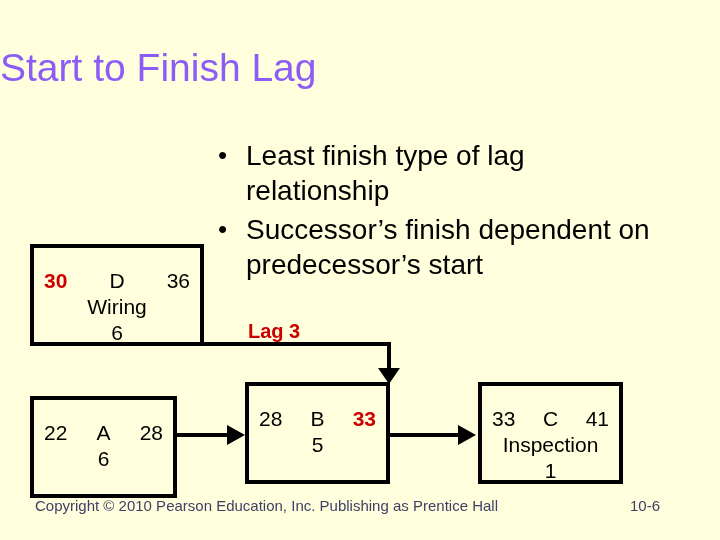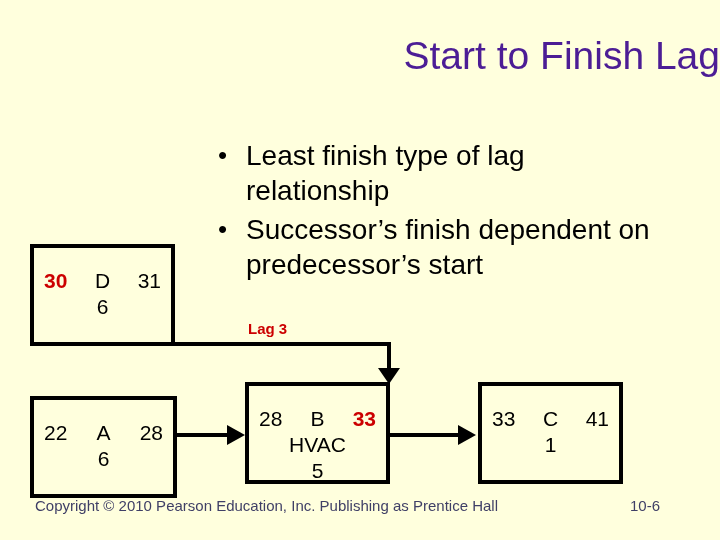--- a/index.html
+++ b/index.html
@@ -8,24 +8,24 @@
     background:#888;
   }
   .slide{
     position:relative;
     width:720px;height:540px;
     background:#FFFFDD;
     overflow:hidden;
   }
   .title{
     position:absolute;
-    top:34px;left:0;right:0;
-    text-align:right;
+    top:46px;left:0;right:0;
+    text-align:left;
     font-size:39px;
-    color:#4c1d95;
+    color:#8b5cf6;
     white-space:nowrap;
   }
   .bullets{
     position:absolute;
     left:218px;top:138px;
     width:440px;
     list-style:none;margin:0;padding:0;
     font-size:28px;
     line-height:35px;
     color:#000;
@@ -54,21 +54,21 @@
     line-height:26px;
   }
   .node .row2,.node .row3{
     text-align:center;
     line-height:26px;
   }
   .red{color:#CC0000;font-weight:bold;}
   .lag-label{
     position:absolute;
     left:248px;top:320px;
-    font-size:15px;
+    font-size:20px;
     font-weight:bold;
     color:#CC0000;
     white-space:nowrap;
   }
   .hline,.vline{position:absolute;background:#000;}
   .arrow-right{
     position:absolute;width:0;height:0;
     border-left:18px solid #000;
     border-top:10px solid transparent;
     border-bottom:10px solid transparent;
@@ -101,54 +101,55 @@
       <span>Least finish type of lag relationship</span>
     </li>
     <li>
       <span class="bullet-marker">•</span>
       <span>Successor’s finish dependent on predecessor’s start</span>
     </li>
   </ul>
 
   <div class="lag-label">Lag 3</div>
 
-  <div class="node" style="left:30px;top:244px;width:145px;height:102px;">
+  <div class="node" style="left:30px;top:244px;width:174px;height:102px;">
     <div class="row1">
       <span class="red">30</span>
       <span>D</span>
-      <span>31</span>
+      <span>36</span>
     </div>
+    <div class="row2">Wiring</div>
     <div class="row3">6</div>
   </div>
 
   <div class="node" style="left:30px;top:396px;width:147px;height:102px;">
     <div class="row1">
       <span>22</span>
       <span>A</span>
       <span>28</span>
     </div>
     <div class="row3">6</div>
   </div>
 
   <div class="node" style="left:245px;top:382px;width:145px;height:102px;">
     <div class="row1">
       <span>28</span>
       <span>B</span>
       <span class="red">33</span>
     </div>
-    <div class="row2">HVAC</div>
     <div class="row3">5</div>
   </div>
 
   <div class="node" style="left:478px;top:382px;width:145px;height:102px;">
     <div class="row1">
       <span>33</span>
       <span>C</span>
       <span>41</span>
     </div>
+    <div class="row2">Inspection</div>
     <div class="row3">1</div>
   </div>
 
   <div class="hline" style="left:175px;top:342px;width:216px;height:4px;"></div>
   <div class="vline" style="left:387px;top:342px;width:4px;height:28px;"></div>
   <div class="arrow-down" style="left:378px;top:368px;"></div>
 
   <div class="hline" style="left:177px;top:433px;width:54px;height:4px;"></div>
   <div class="arrow-right" style="left:227px;top:425px;"></div>
 

